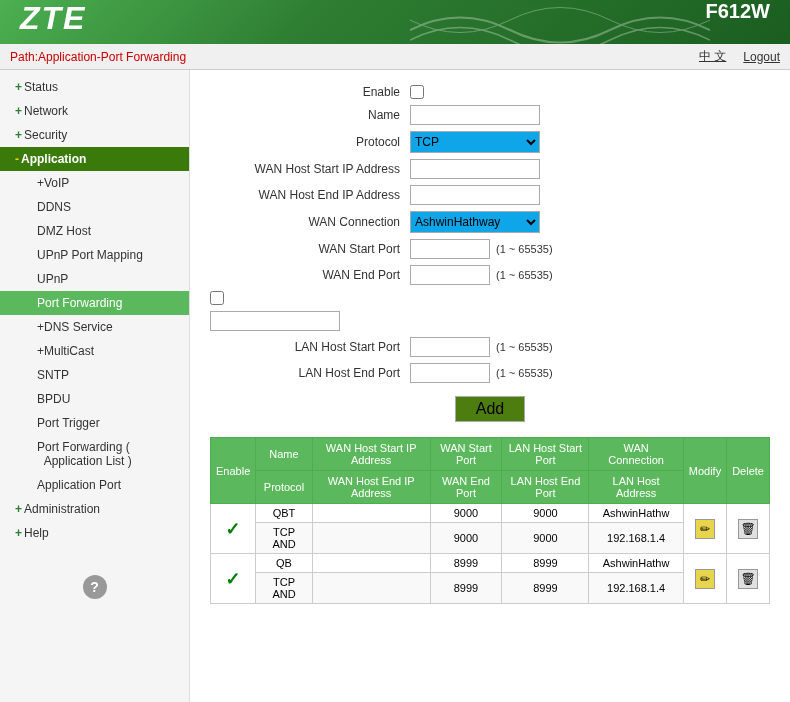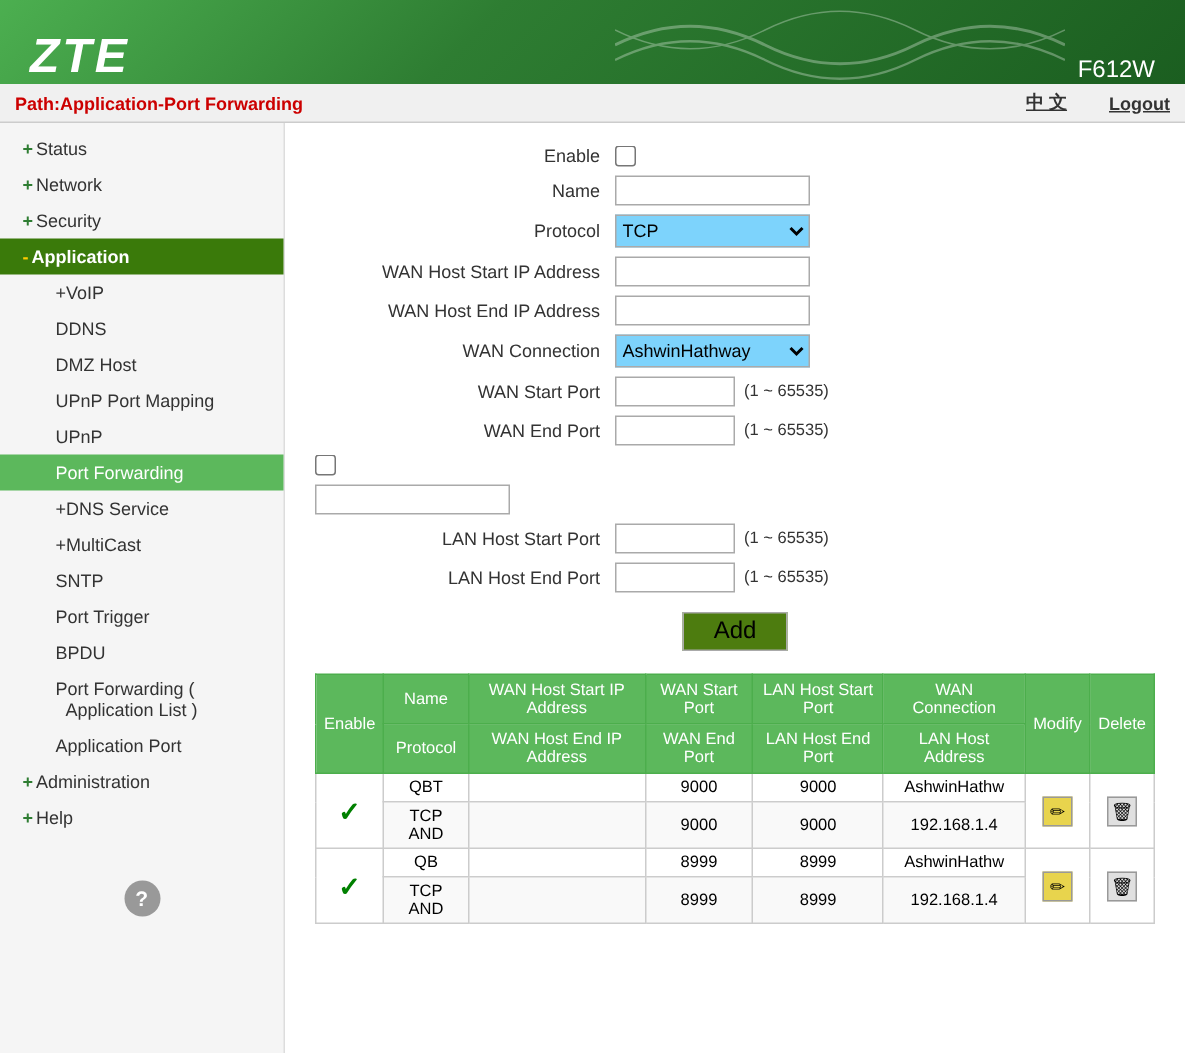--- a/index.html
+++ b/index.html
@@ -1,63 +1,62 @@
 <!DOCTYPE html>
 <html><head>
   <meta charset="utf-8">
   <style>
     * { box-sizing: border-box; margin: 0; padding: 0; }
     body { font-family: Arial, sans-serif; font-size: 12px; background: #fff; width: 790px; }
 
     
     .header {
       background: linear-gradient(135deg, #4caf50 0%, #2e7d32 40%, #1b5e20 100%);
-      height: 56px;
+      height: 44px;
       display: flex;
-      align-items: flex-end;
+      align-items: flex-start;
       justify-content: space-between;
       padding: 0 20px;
       position: relative;
       overflow: hidden;
     }
     .header-logo {
       color: white;
       font-size: 32px;
       font-weight: bold;
       font-style: italic;
       letter-spacing: 2px;
     }
     .header-model {
       color: white;
-      font-size: 16px;
-      font-weight: normal;
+      font-size: 20px;
+      font-weight: bold;
       padding-left: 43px;
     }
     .header-wave {
       position: absolute;
       right: 80px;
       top: 0;
       width: 300px;
       height: 60px;
       opacity: 0.3;
     }
 
     
     .top-nav {
       background: #f0f0f0;
       border-bottom: 1px solid #ccc;
       padding: 4px 10px;
       display: flex;
       align-items: center;
       justify-content: space-between;
-      font-weight: bold;
     }
     .breadcrumb { color: #333; font-size: 12px; }
     .breadcrumb span { color: #cc0000; }
-    .top-nav-right { display: flex; gap: 28px; align-items: center; }
+    .top-nav-right { display: flex; gap: 17px; align-items: center; }
     .lang-link, .logout-link { color: #333; text-decoration: underline; cursor: pointer; font-size: 12px; }
 
     
     .main-layout { display: flex; min-height: 640px; }
 
     
     .sidebar {
       width: 190px;
       background: #f5f5f5;
       border-right: 1px solid #ddd;
@@ -94,21 +93,21 @@
     }
 
     
     .content { flex: 1; padding: 15px 20px; }
     .form-row { display: flex; align-items: center; margin-bottom: 6px; }
     .form-label { width: 200px; text-align: right; padding-right: 10px; color: #333; font-size: 12px; }
     .form-input { height: 20px; border: 1px solid #aaa; padding: 2px 4px; font-size: 12px; }
     .form-input-text { width: 130px; }
     .form-input-ip { width: 130px; }
     .form-input-port { width: 80px; }
-    .form-input-select { width: 130px; height: 22px; border: 1px solid #aaa; font-size: 12px; background: #7dd3fc; }
+    .form-input-select { width: 130px; height: 22px; border: 1px solid #aaa; font-size: 12px; background: #0ea5e9; }
     .form-hint { color: #333; font-size: 11px; margin-left: 6px; }
     .form-checkbox { width: 14px; height: 14px; }
 
     .add-btn {
       background: #4d7c0f;
       border: 1px solid #aaa;
       padding: 3px 20px;
       font-size: 16px;
       cursor: pointer;
       margin-top: 5px;
@@ -182,22 +181,22 @@
     </div>
     <div class="sidebar-item indent">+VoIP</div>
     <div class="sidebar-item indent">DDNS</div>
     <div class="sidebar-item indent">DMZ Host</div>
     <div class="sidebar-item indent">UPnP Port Mapping</div>
     <div class="sidebar-item indent">UPnP</div>
     <div class="sidebar-item indent selected">Port Forwarding</div>
     <div class="sidebar-item indent">+DNS Service</div>
     <div class="sidebar-item indent">+MultiCast</div>
     <div class="sidebar-item indent">SNTP</div>
+    <div class="sidebar-item indent">BPDU</div>
     <div class="sidebar-item indent">Port Trigger</div>
-    <div class="sidebar-item indent">BPDU</div>
     <div class="sidebar-item indent">Port Forwarding (<br>&nbsp;&nbsp;Application List )</div>
     <div class="sidebar-item indent">Application Port</div>
     <div class="sidebar-item">
       <span class="sidebar-plus">+</span>Administration
     </div>
     <div class="sidebar-item">
       <span class="sidebar-plus">+</span>Help
     </div>
     <div class="sidebar-help">
       <span class="help-circle">?</span>

